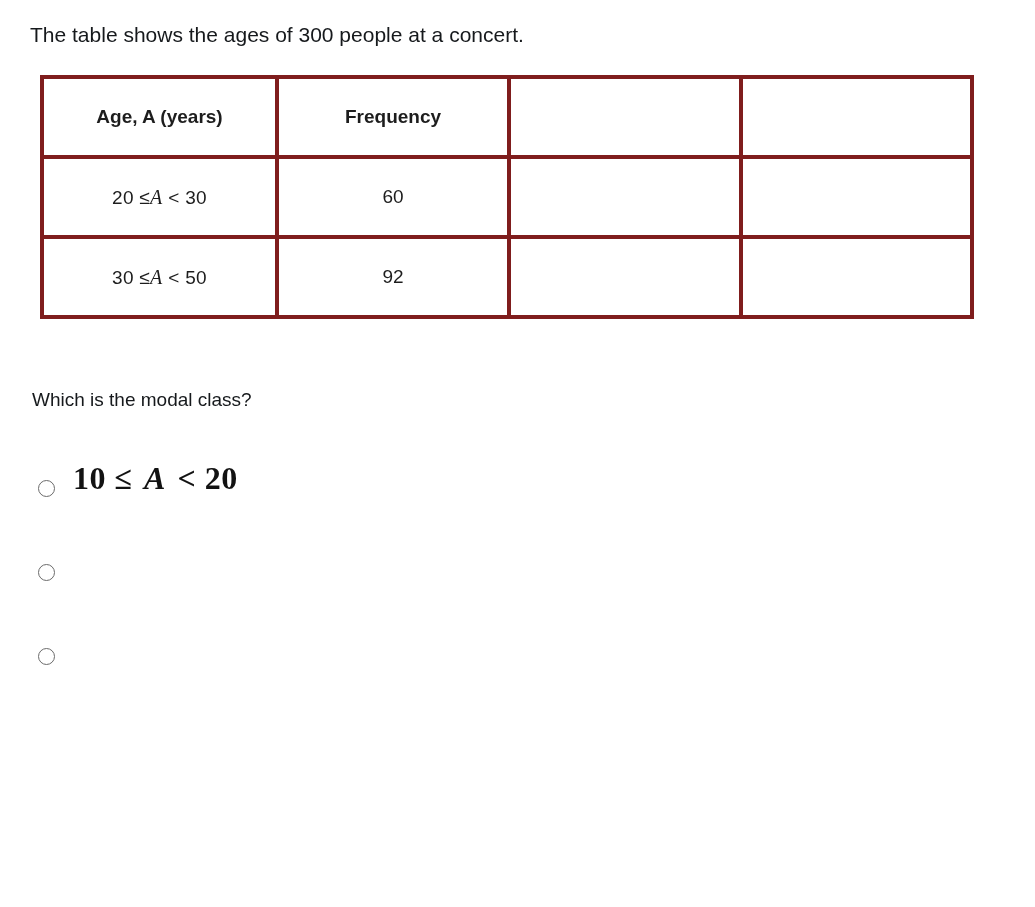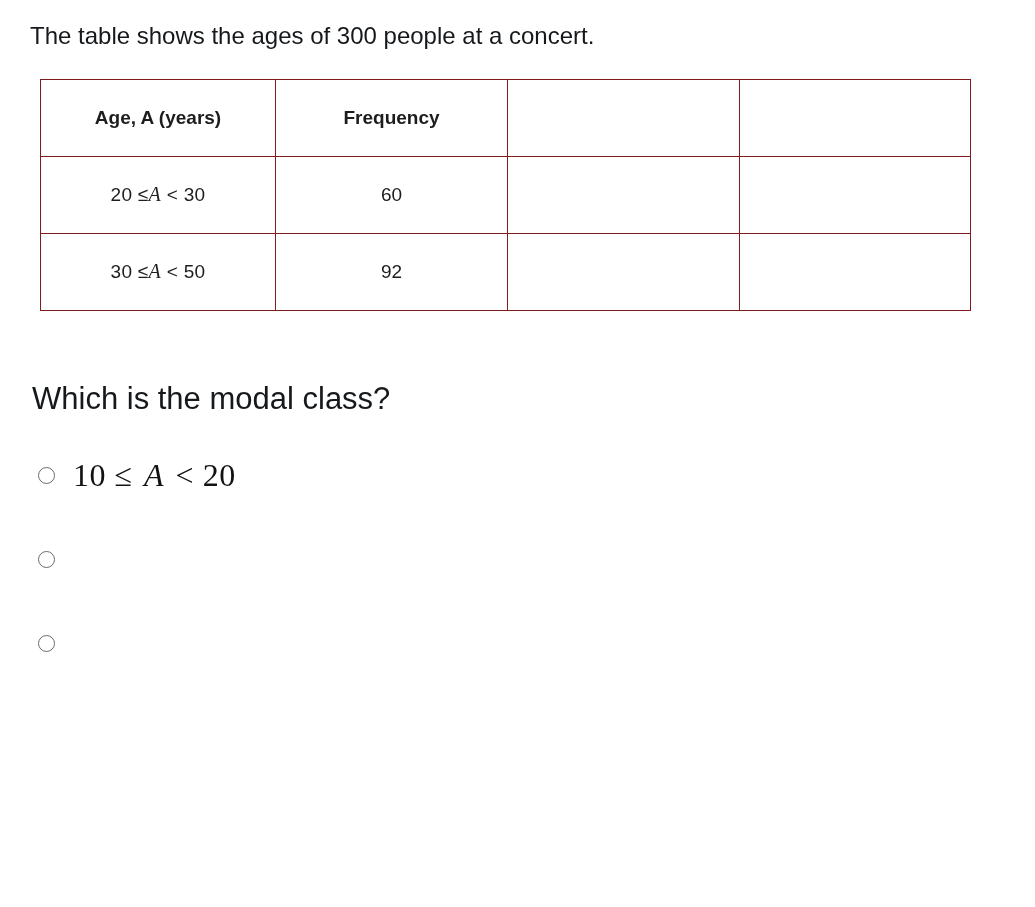--- a/index.html
+++ b/index.html
@@ -15,38 +15,38 @@
     overflow: hidden;
   }
   .page {
     position: relative;
     width: 1035px;
     height: 907px;
     box-sizing: border-box;
     padding: 22px 30px 0 30px;
   }
   .intro {
-    font-size: 24px;
+    font-size: 21px;
     line-height: 1.2;
     color: #16191c;
     margin: 0 0 0 0;
   }
   
   .table-wrap {
     margin-top: 28px;
     margin-left: 10px;
     width: 930px;
   }
   table.freq {
     border-collapse: collapse;
     width: 930px;
     table-layout: fixed;
   }
   table.freq td, table.freq th {
-    border: 1px solid #7f1d1d;
+    border: 4px solid #7f1d1d;
     height: 68px;
     text-align: center;
     vertical-align: middle;
     font-size: 19px;
     font-weight: normal;
     color: #1d1d1d;
     padding: 4px;
     margin-left: 9px;
   }
   table.freq th {
@@ -56,33 +56,34 @@
   col.c1 { width: 235px; }
   col.c2 { width: 232px; }
   col.c3 { width: 232px; }
   col.c4 { width: 231px; }
   .ital { font-style: italic; font-family: "Liberation Serif", serif; font-size: 20px; }
   .cellval { letter-spacing: 0.3px; }
   
   .question {
     margin-top: 70px;
     margin-left: 2px;
-    font-size: 31px;
+    font-size: 19px;
     color: #16191c;
   }
   
   .options {
     margin-top: 30px;
     margin-left: 8px;
   }
   .option {
     display: flex;
-    align-items: center;
+    align-items: flex-end;
     height: 56px;
     margin-bottom: 28px;
+    font-weight: bold;
   }
   .radio {
     width: 15px;
     height: 15px;
     border: 1.5px solid #6b6b6b;
     border-radius: 50%;
     background: #fff;
     flex: 0 0 auto;
     margin-right: 18px;
   }

